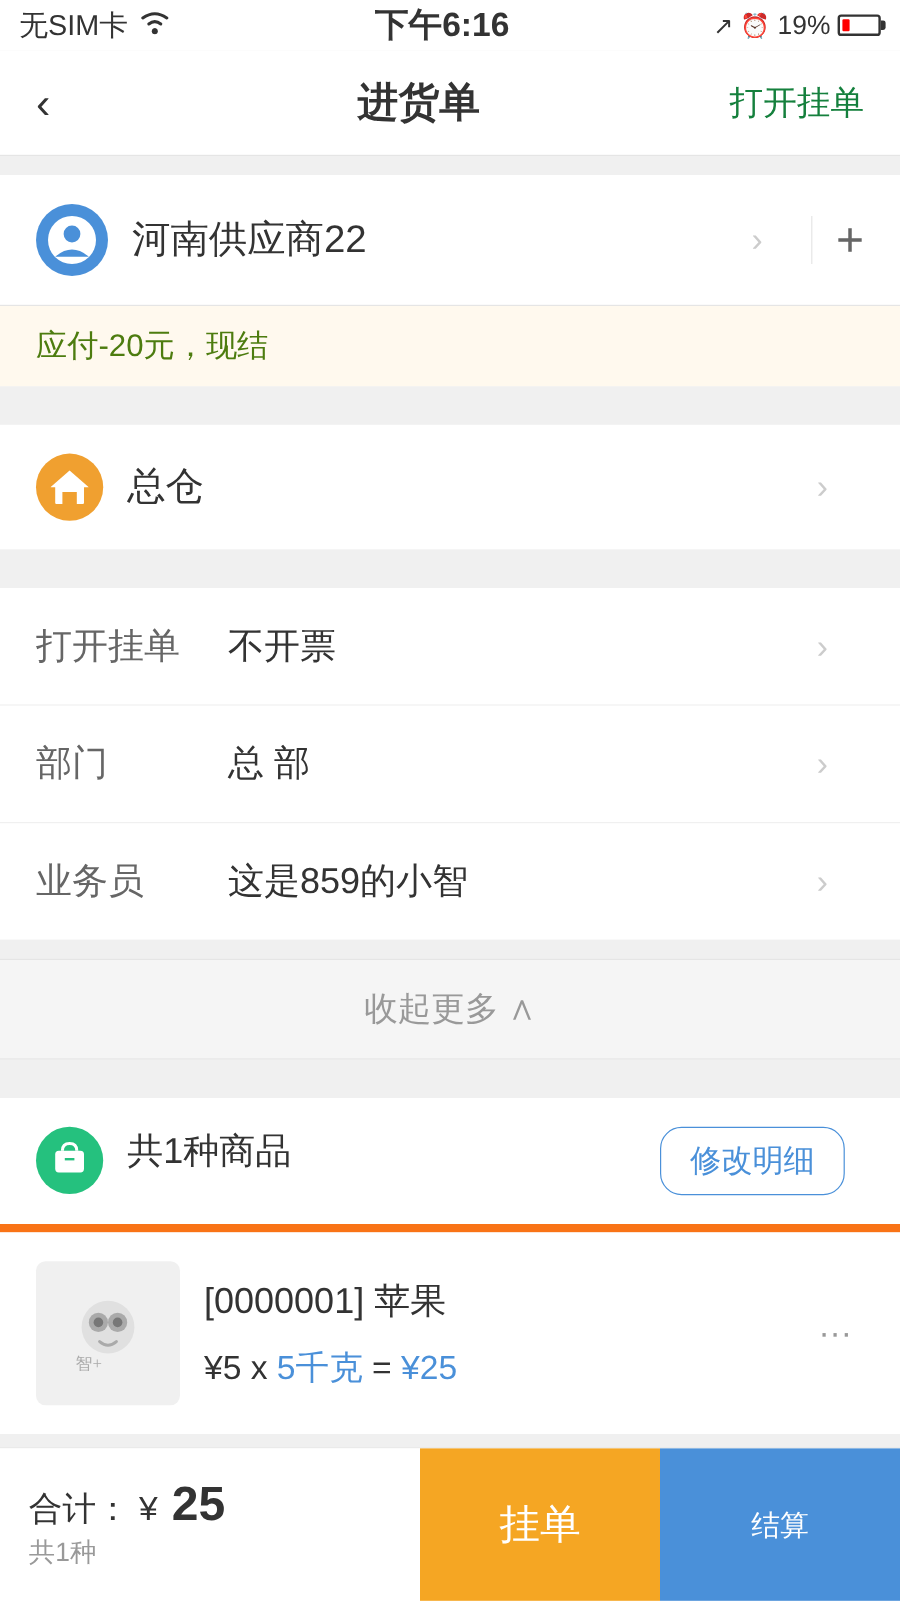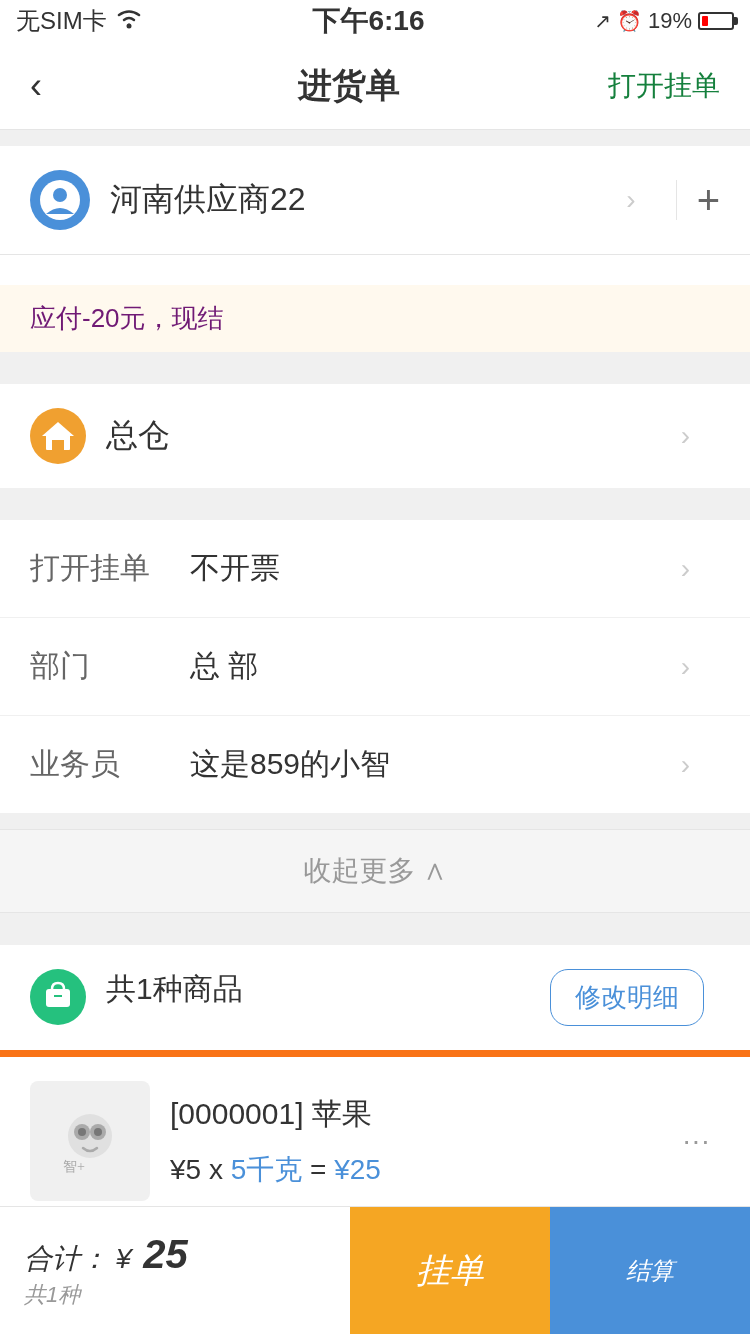--- a/index.html
+++ b/index.html
@@ -151,22 +151,21 @@
       height: 40px;
       background: #e5e5e5;
       margin: 0 20px 0 10px;
     }
 
     
     .notice-bar {
       background: #fff9ee;
       padding: 16px 30px;
       font-size: 26px;
-      color: #701a75;
-      margin-top: 30px;
+      color: #4d7c0f;
     }
 
     
     .warehouse-row {
       background: #fff;
       padding: 24px 30px;
       display: flex;
       align-items: center;
       margin-top: 16px;
     }
@@ -321,21 +320,20 @@
     .bottom-bar {
       position: fixed;
       bottom: 0;
       left: 0;
       width: 750px;
       height: 128px;
       display: flex;
       align-items: stretch;
       background: #fff;
       border-top: 1px solid #e5e5e5;
-      font-style: italic;
     }
     .total-section {
       flex: 1;
       display: flex;
       flex-direction: column;
       justify-content: center;
       padding: 0 24px;
       background: #fff;
     }
     .total-label {

